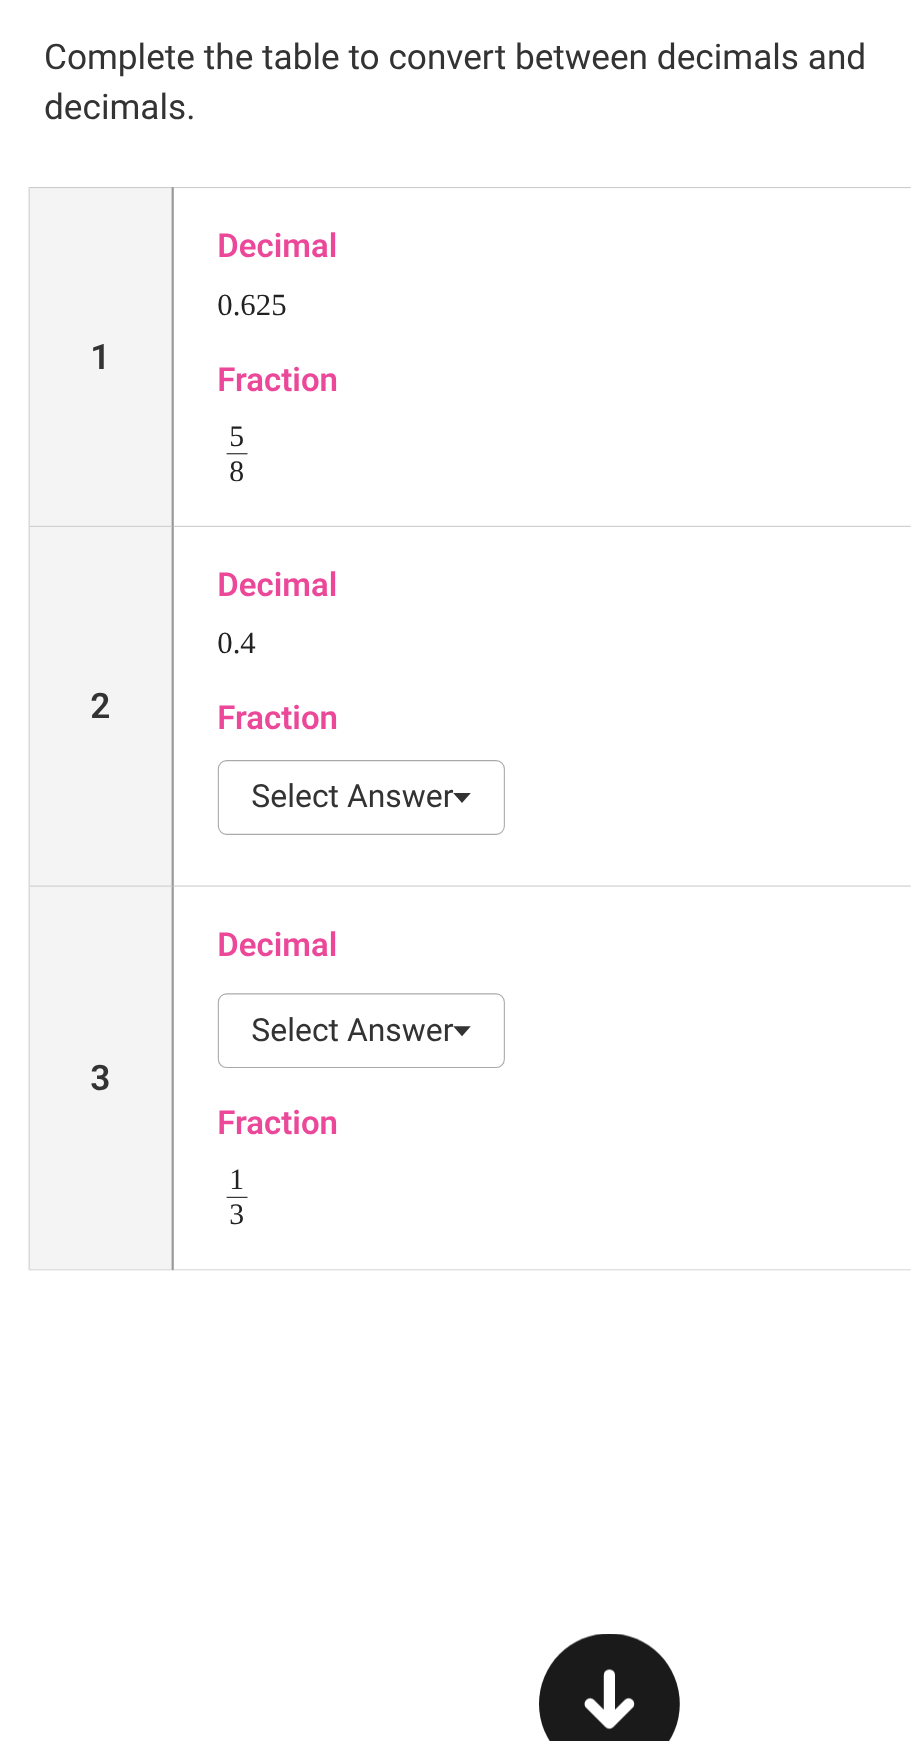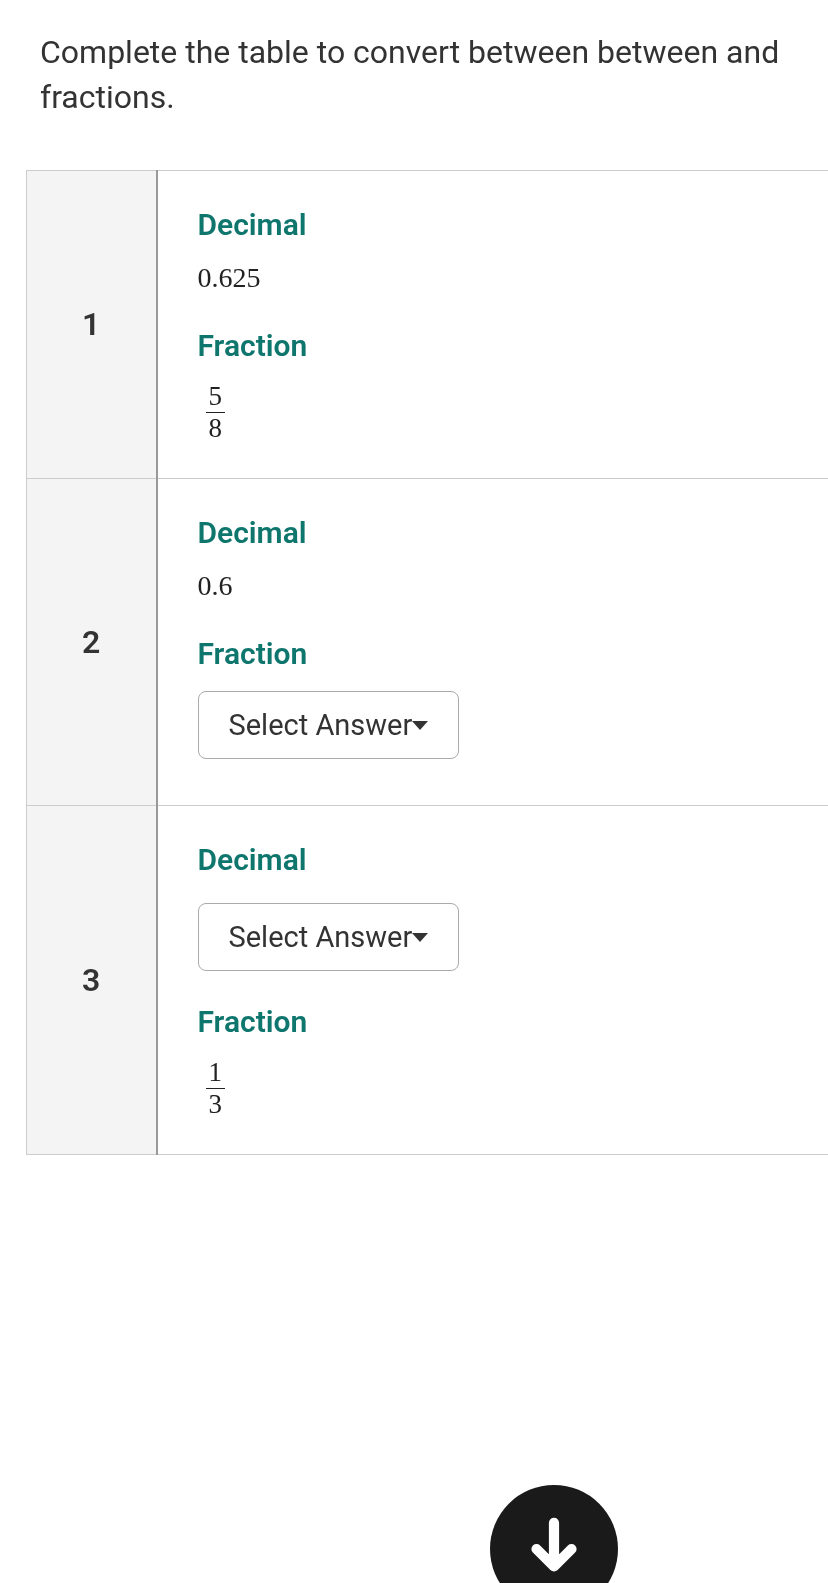--- a/index.html
+++ b/index.html
@@ -40,21 +40,21 @@
       font-weight: 600;
       color: #333;
     }
     .table td.content {
       padding: 36px 40px 36px 40px;
       vertical-align: top;
     }
     .label {
       font-size: 30px;
       font-weight: 600;
-      color: #0f766e;
+      color: #ec4899;
       margin-bottom: 20px;
     }
     .value {
       font-family: Georgia, "Times New Roman", serif;
       font-size: 28px;
       color: #222;
       margin-bottom: 34px;
     }
     .fraction {
       font-family: Georgia, "Times New Roman", serif;
@@ -116,21 +116,21 @@
     .section-block {
       margin-bottom: 0;
     }
     .section-block + .section-block {
       margin-top: 23px;
     }
   </style>
 </head>
 <body>
 
-<div class="prompt">Complete the table to convert between between and fractions.</div>
+<div class="prompt">Complete the table to convert between decimals and decimals.</div>
 
 <table class="table">
   <tbody>
 
     <tr>
       <td class="numcell">1</td>
       <td class="content">
         <div class="section-block">
           <div class="label">Decimal</div>
           <div class="value">0.625</div>
@@ -143,21 +143,21 @@
           </div>
         </div>
       </td>
     </tr>
 
     <tr>
       <td class="numcell">2</td>
       <td class="content">
         <div class="section-block">
           <div class="label">Decimal</div>
-          <div class="value">0.6</div>
+          <div class="value">0.4</div>
         </div>
         <div class="section-block">
           <div class="label">Fraction</div>
           <div class="dropdown">
             <span>Select Answer</span>
             <span class="caret"></span>
           </div>
         </div>
       </td>
     </tr>

